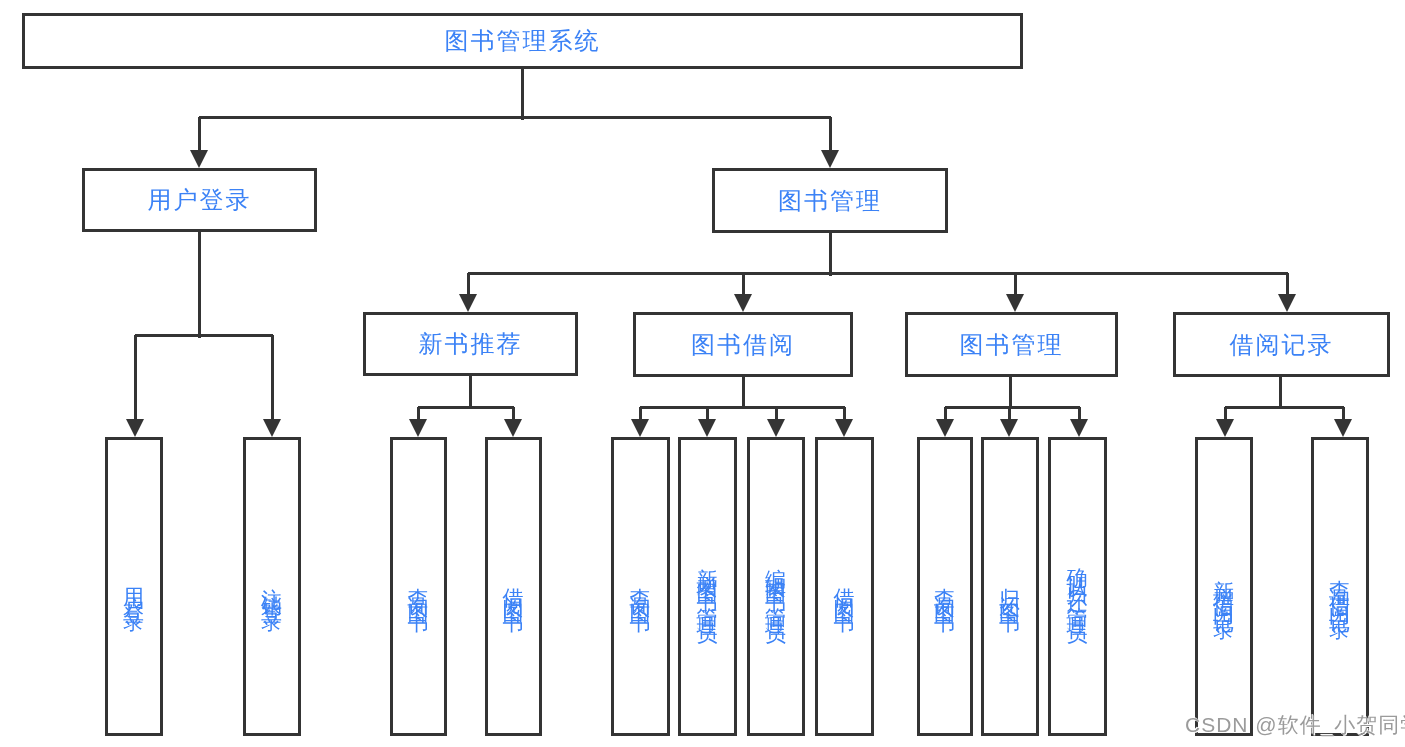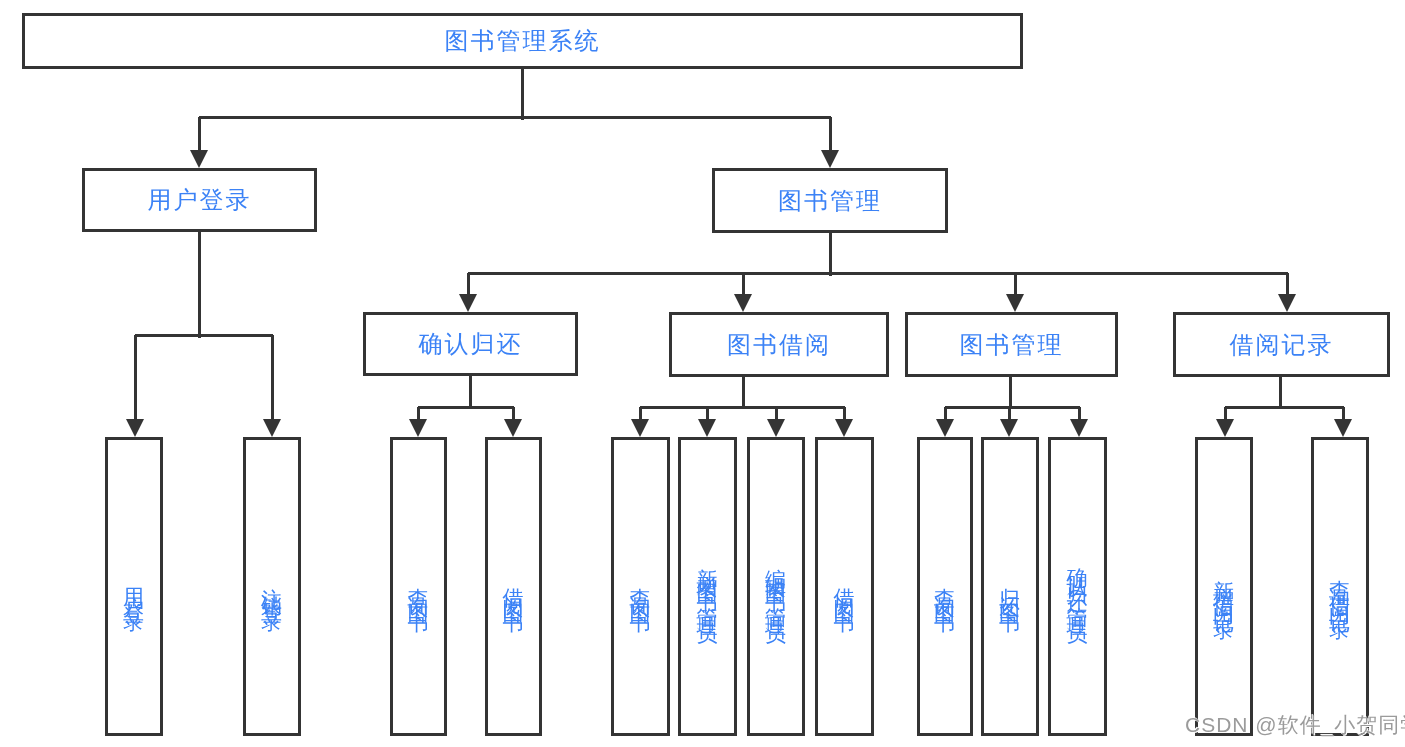--- a/index.html
+++ b/index.html
@@ -36,21 +36,21 @@
     text-orientation: mixed;
     font-size: 21px;
     letter-spacing: 8px;
     line-height: 1;
   }
   
   #n-root           { left: 22px;   top: 13px;  width: 1001px; height: 56px; }
   #n-user-login     { left: 82px;   top: 168px; width: 235px;  height: 64px; }
   #n-book-mgmt      { left: 712px;  top: 168px; width: 236px;  height: 65px; }
   #n-new-book       { left: 363px;  top: 312px; width: 215px;  height: 64px; }
-  #n-book-borrow    { left: 633px;  top: 312px; width: 220px;  height: 65px; margin-left: 36px; }
+  #n-book-borrow    { left: 633px;  top: 312px; width: 220px;  height: 65px; }
   #n-current-borrow { left: 905px;  top: 312px; width: 213px;  height: 65px; }
   #n-borrow-record  { left: 1173px; top: 312px; width: 217px;  height: 65px; }
   #l-user-login  { left: 105px;  top: 437px; width: 58px; height: 299px; }
   #l-logout      { left: 243px;  top: 437px; width: 58px; height: 299px; }
   #l-nbr-query   { left: 390px;  top: 437px; width: 57px; height: 299px; }
   #l-nbr-borrow  { left: 485px;  top: 437px; width: 57px; height: 299px; }
   #l-bb-query    { left: 611px;  top: 437px; width: 59px; height: 299px; }
   #l-bb-add      { left: 678px;  top: 437px; width: 59px; height: 299px; }
   #l-bb-edit     { left: 747px;  top: 437px; width: 58px; height: 299px; }
   #l-bb-borrow   { left: 815px;  top: 437px; width: 59px; height: 299px; }
@@ -96,21 +96,21 @@
   </div>
 
   <div class="box hbox" id="n-user-login">
     <span>用户登录</span>
   </div>
   <div class="box hbox" id="n-book-mgmt">
     <span>图书管理</span>
   </div>
 
   <div class="box hbox" id="n-new-book">
-    <span>确认归还</span>
+    <span>新书推荐</span>
   </div>
   <div class="box hbox" id="n-book-borrow">
     <span>图书借阅</span>
   </div>
   <div class="box hbox" id="n-current-borrow">
     <span>图书管理</span>
   </div>
   <div class="box hbox" id="n-borrow-record">
     <span>借阅记录</span>
   </div>

